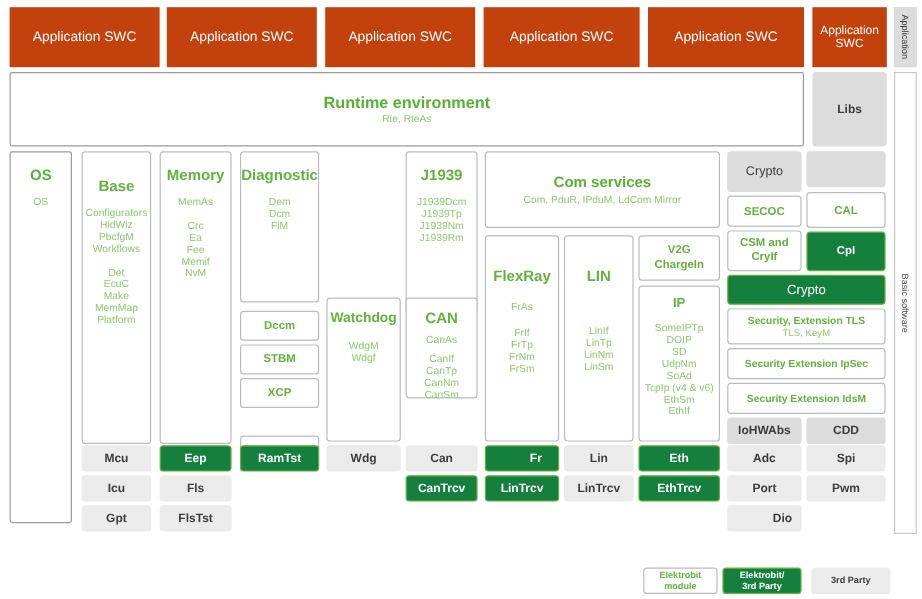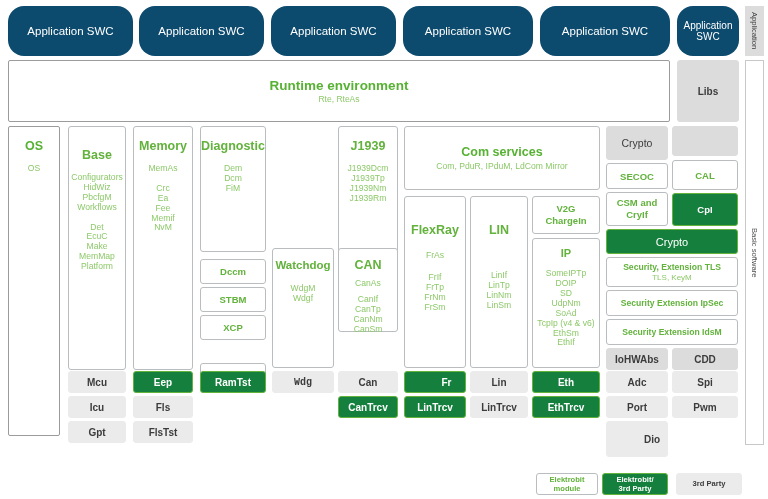--- a/index.html
+++ b/index.html
@@ -40,22 +40,22 @@
     border-radius:3px;
     color:#3c3c3c;
   }
   .tp-d{
     background:#dcdcdc;
     border:1px solid #dcdcdc;
     border-radius:3px;
     color:#3c3c3c;
   }
   .swc{
-    background:#0c4a6e;
-    border-radius:16px;
+    background:#c2410c;
+    border-radius:0;
     color:#ffffff;
   }
 
   .ttl{font-weight:bold;line-height:1.12;}
   .sub{font-weight:normal;line-height:1.15;color:#8dc96a;}
 
   
   .f-swc{font-size:11.5px;font-weight:normal;}
   .f-swc-sm{font-size:10px;font-weight:normal;}
   .f-rte{font-size:13.5px;}
@@ -232,37 +232,37 @@
   <div class="abs tp ctr f-drv" style="left:68px;top:371px;width:58px;height:22px;">Mcu</div>
   <div class="abs tp ctr f-drv" style="left:68px;top:396px;width:58px;height:22px;">Icu</div>
   <div class="abs tp ctr f-drv" style="left:68px;top:421px;width:58px;height:22px;">Gpt</div>
 
   <div class="abs ebg ctr f-drv" style="left:133px;top:371px;width:60px;height:22px;">Eep</div>
   <div class="abs tp ctr f-drv" style="left:133px;top:396px;width:60px;height:22px;">Fls</div>
   <div class="abs tp ctr f-drv" style="left:133px;top:421px;width:60px;height:22px;">FlsTst</div>
 
   <div class="abs ebg ctr f-drv" style="left:200px;top:371px;width:66px;height:22px;">RamTst</div>
 
-  <div class="abs tp ctr f-drv" style="left:272px;top:371px;width:62px;height:22px;font-family:Liberation Mono, monospace;">Wdg</div>
+  <div class="abs tp ctr f-drv" style="left:272px;top:371px;width:62px;height:22px;">Wdg</div>
 
   <div class="abs tp ctr f-drv" style="left:338px;top:371px;width:60px;height:22px;">Can</div>
   <div class="abs ebg ctr f-drv" style="left:338px;top:396px;width:60px;height:22px;">CanTrcv</div>
 
   <div class="abs ebg ctr f-drv" style="left:404px;top:371px;width:62px;height:22px;padding-left:23px;">Fr</div>
   <div class="abs ebg ctr f-drv" style="left:404px;top:396px;width:62px;height:22px;">LinTrcv</div>
 
   <div class="abs tp ctr f-drv" style="left:470px;top:371px;width:58px;height:22px;">Lin</div>
   <div class="abs tp ctr f-drv" style="left:470px;top:396px;width:58px;height:22px;">LinTrcv</div>
 
   <div class="abs ebg ctr f-drv" style="left:532px;top:371px;width:68px;height:22px;">Eth</div>
   <div class="abs ebg ctr f-drv" style="left:532px;top:396px;width:68px;height:22px;">EthTrcv</div>
 
   <div class="abs tp ctr f-drv" style="left:606px;top:371px;width:62px;height:22px;">Adc</div>
   <div class="abs tp ctr f-drv" style="left:606px;top:396px;width:62px;height:22px;">Port</div>
-  <div class="abs tp ctr f-drv" style="left:606px;top:421px;width:62px;height:36px;padding-left:30px;">Dio</div>
+  <div class="abs tp ctr f-drv" style="left:606px;top:421px;width:62px;height:22px;padding-left:30px;">Dio</div>
 
   <div class="abs tp ctr f-drv" style="left:672px;top:371px;width:66px;height:22px;">Spi</div>
   <div class="abs tp ctr f-drv" style="left:672px;top:396px;width:66px;height:22px;">Pwm</div>
 
   <div class="abs eb ctr f-leg" style="left:536px;top:473px;width:62px;height:22px;white-space:pre-line;">Elektrobit
 module</div>
   <div class="abs ebg ctr f-leg" style="left:602px;top:473px;width:66px;height:22px;white-space:pre-line;">Elektrobit/
 3rd Party</div>
   <div class="abs tp ctr f-leg" style="left:676px;top:473px;width:66px;height:22px;white-space:pre-line;">3rd Party</div>
 

